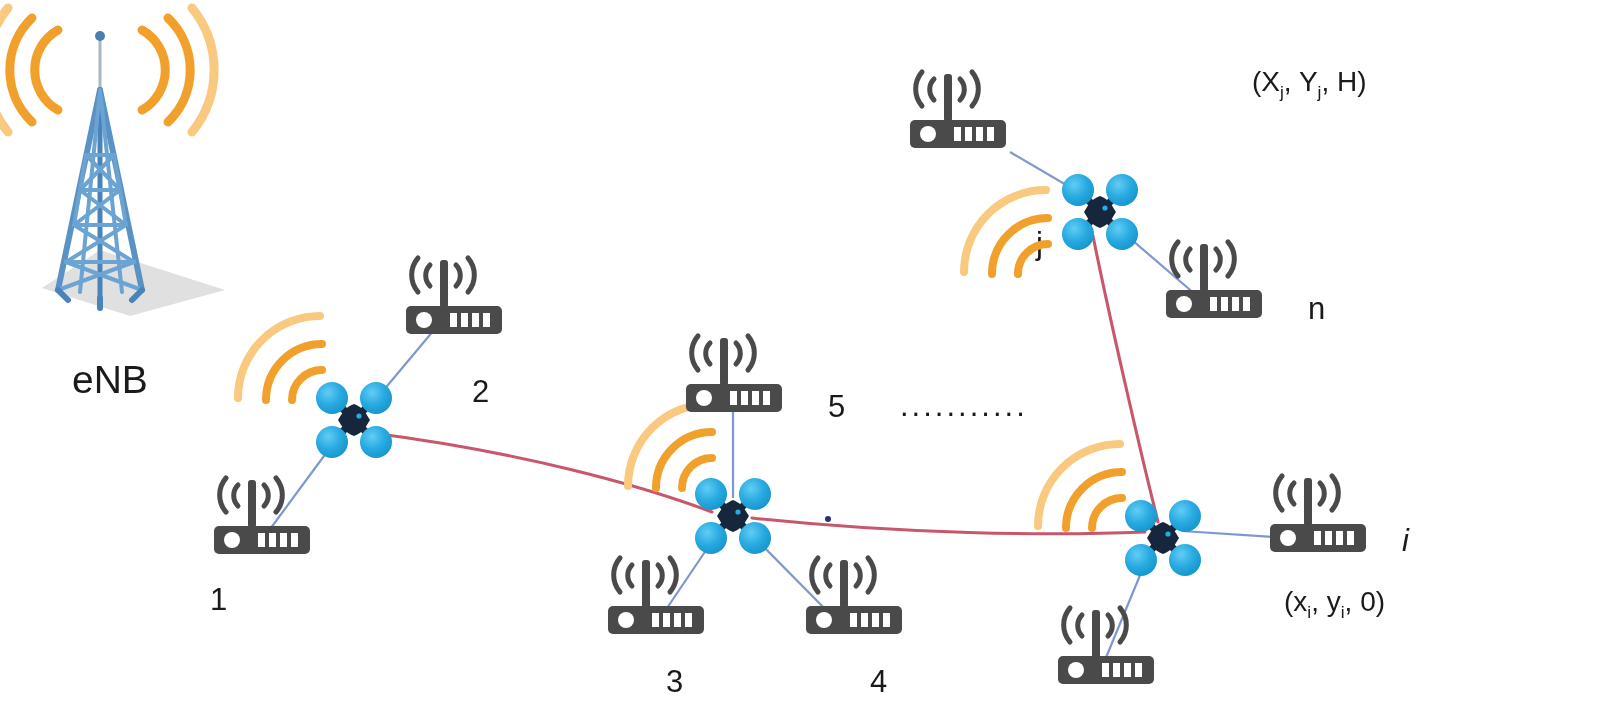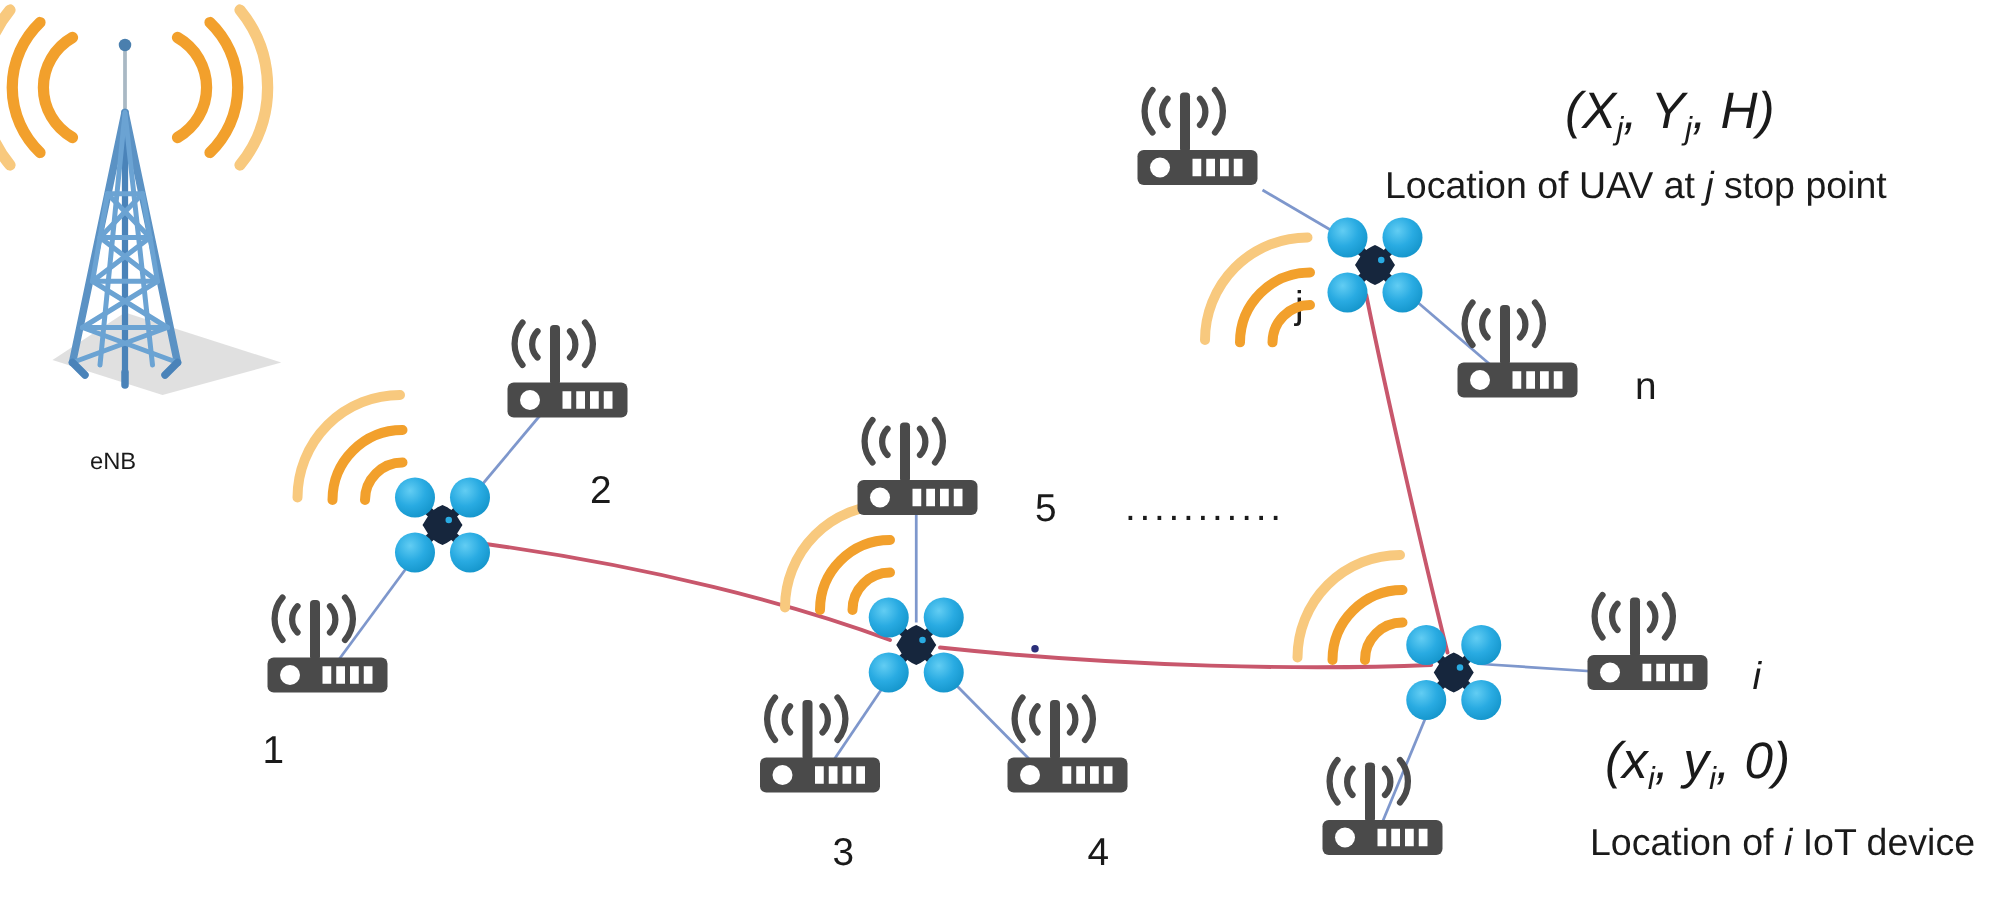--- a/index.html
+++ b/index.html
@@ -25,25 +25,24 @@
     position: absolute;
     color: #1a1a1a;
     font-family: "Liberation Sans", sans-serif;
     white-space: nowrap;
     line-height: 1;
   }
   .lbl-num {
     font-size: 31px;
   }
   .lbl-enb {
-    font-size: 19px;
+    font-size: 39px;
   }
   .lbl-coord {
-    font-size: 41px;
-    font-style: italic;
+    font-size: 28px;
   }
   .lbl-desc {
     font-size: 30px;
   }
   .ital {
     font-style: italic;
   }
   sub {
     font-size: 0.62em;
     line-height: 0;
@@ -448,25 +447,19 @@
         <rect x="70" y="65" width="7" height="14"></rect>
           <rect x="81" y="65" width="7" height="14"></rect>
       </g>
     </svg>
   </div>
 
   <div class="lbl lbl-coord" style="left:1252px; top:68px;">
     <span>(X</span><sub>j</sub><span>, Y</span><sub>j</sub><span>, H)</span>
   </div>
 
-  <div class="lbl lbl-desc" style="left:1108px; top:134px;">
-    <span>Location of UAV at </span><span class="ital">j</span><span> stop point</span>
-  </div>
 
   <div class="lbl lbl-coord" style="left:1284px; top:588px;">
     <span>(x</span><sub>i</sub><span>, y</span><sub>i</sub><span>, 0)</span>
   </div>
 
-  <div class="lbl lbl-desc" style="left:1272px; top:660px;">
-    <span>Location of </span><span class="ital">i</span><span> IoT device</span>
-  </div>
 
 </div>
 
 </body></html>

